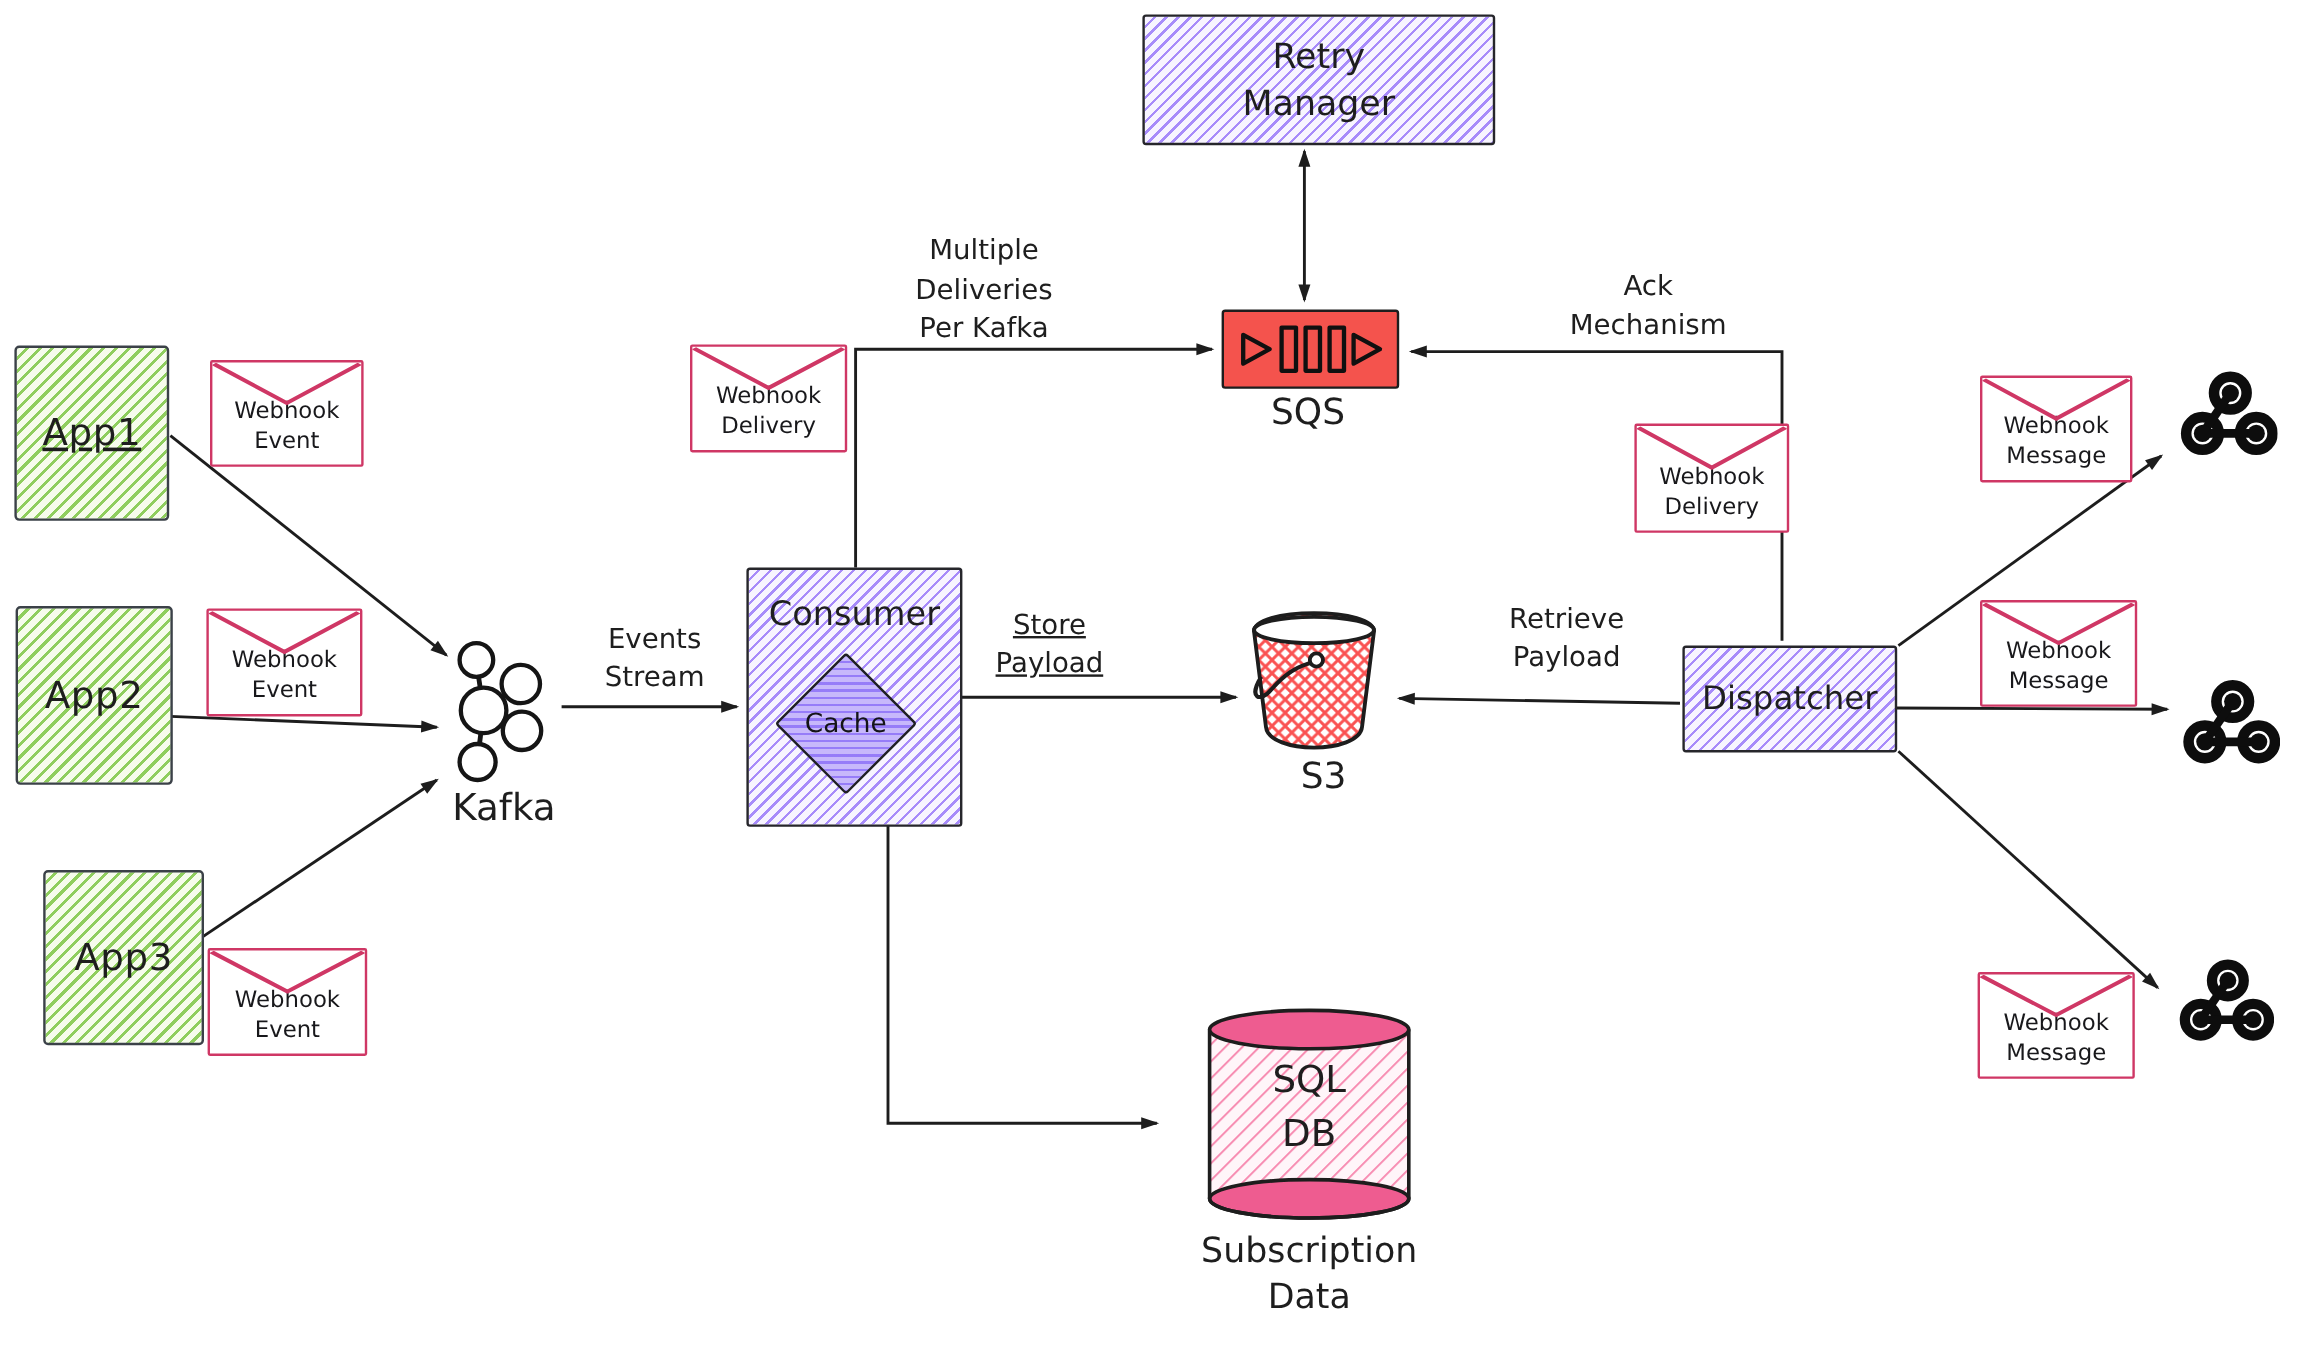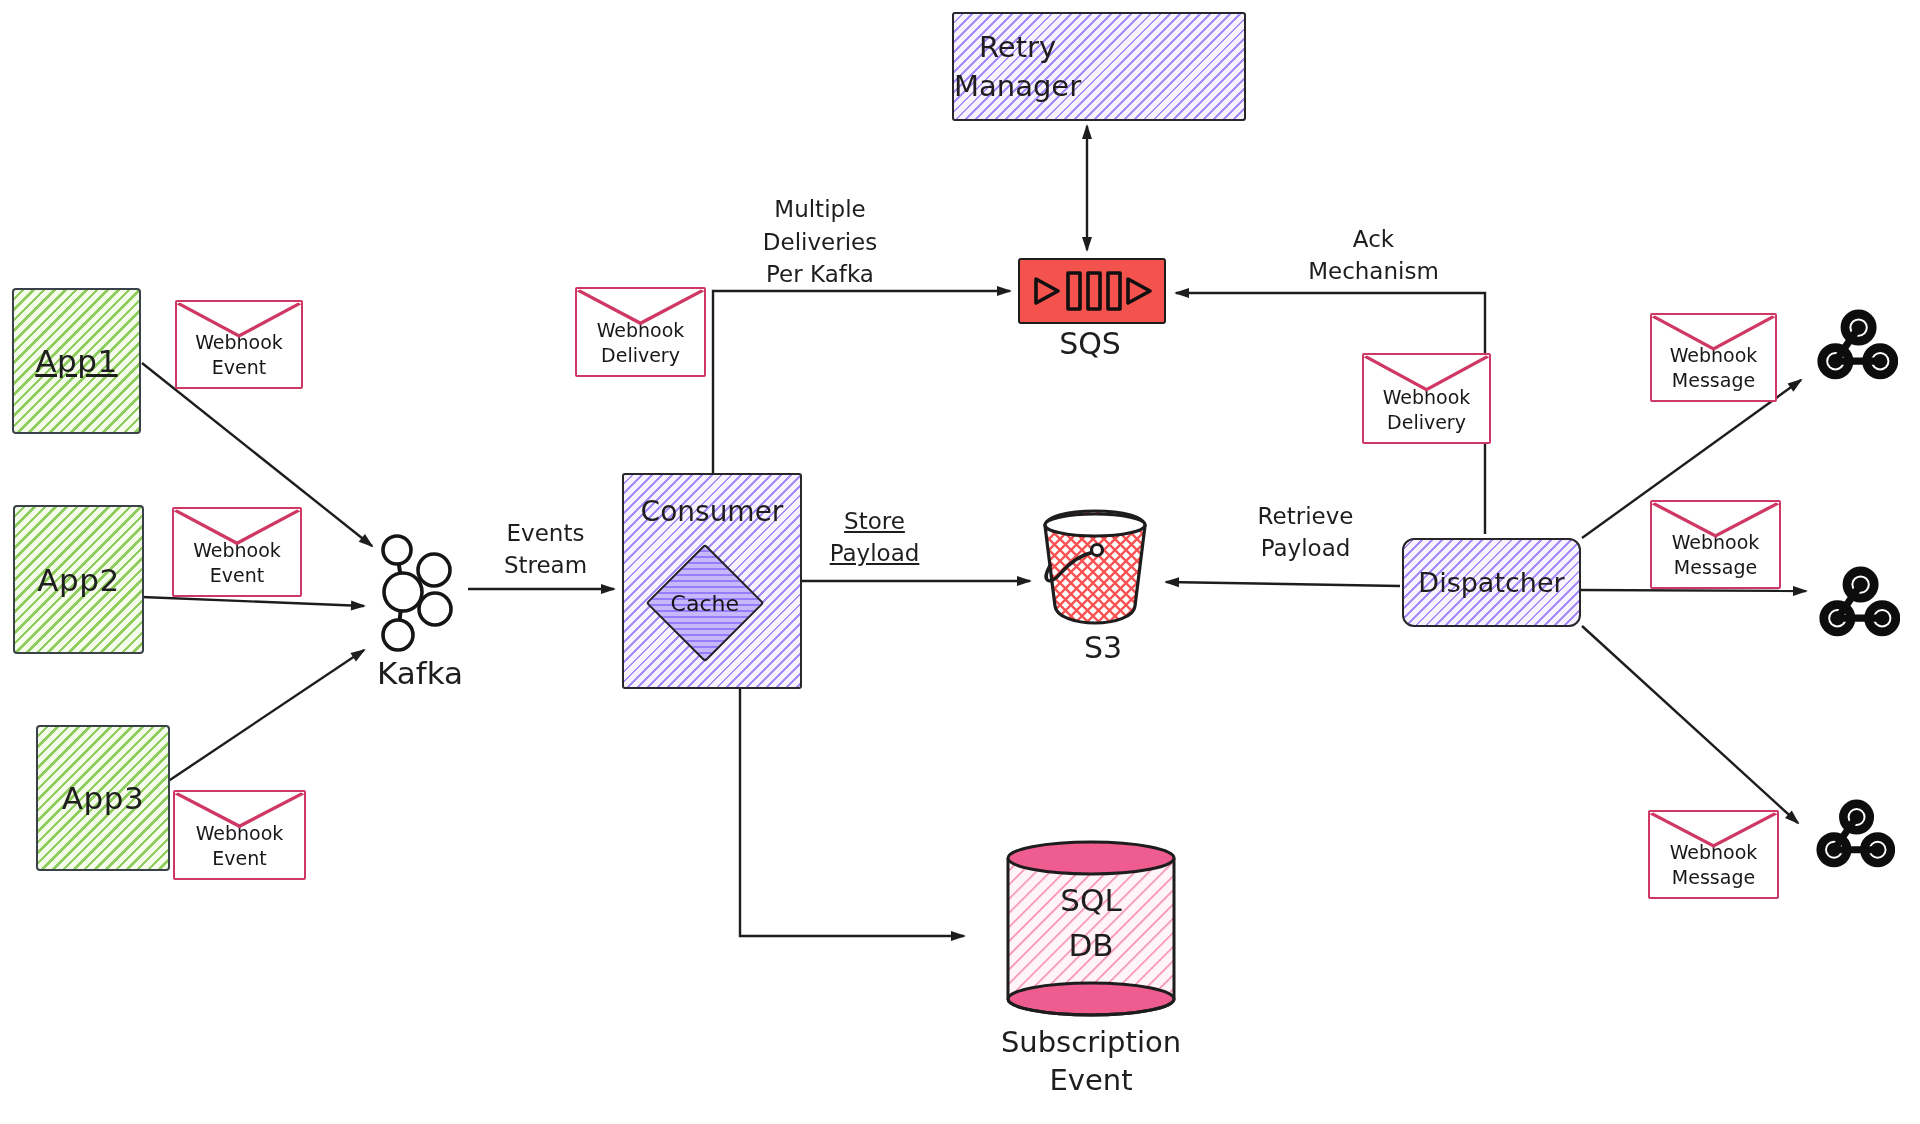--- a/index.html
+++ b/index.html
@@ -16,22 +16,22 @@
   .hatch-green{
     background:repeating-linear-gradient(135deg,rgba(148,199,96,0) 0 5px,var(--app_hatch,#8fce5e) 5px 7.5px),#f6fcec;
     border:2.5px solid #3b4148;border-radius:4px;
   }
   .hatch-purple{
     background:repeating-linear-gradient(135deg,rgba(151,117,250,0) 0 5px,var(--purple_hatch,#a78bfa) 5px 7px),#f7f4ff;
     border:2.5px solid #26262b;border-radius:3px;
   }
   .app-node{display:flex;align-items:center;justify-content:center;font-size:31px;letter-spacing:.5px;}
   .consumer-node{padding-top:20px;text-align:center;font-size:28px;}
-  .retry-node{display:flex;align-items:center;justify-content:flex-start;font-size:29px;line-height:1.32;white-space:pre-line;text-align:center;}
-  .dispatcher-node{display:flex;align-items:center;justify-content:center;font-size:27px;border-radius:12px;}
+  .retry-node{display:flex;align-items:center;justify-content:center;font-size:29px;line-height:1.32;white-space:pre-line;text-align:center;}
+  .dispatcher-node{display:flex;align-items:center;justify-content:center;font-size:27px;}
 
   .diamond{
     position:absolute;width:80px;height:80px;left:663px;top:561px;z-index:3;
     transform:rotate(45deg);
     background:repeating-linear-gradient(135deg,rgba(124,92,247,0) 0 4px,rgba(124,92,247,.65) 4px 6px),#c7b8fb;
     border:2.5px solid #1f1f24;border-radius:3px;
     display:flex;align-items:center;justify-content:center;
   }
   .diamond span{transform:rotate(-45deg);font-size:22px;color:#141417;}
 
@@ -221,21 +221,21 @@
       </defs>
       <path d="M8,22 L8,163 A83,16 0 0 0 174,163 L174,22" fill="url(#pinkhatch)" stroke="none"></path>
       <ellipse cx="91" cy="163" rx="83" ry="16" fill="#ee5c90" stroke="#1d1d1d" stroke-width="3"></ellipse>
       <path d="M8,22 L8,163 A83,16 0 0 0 174,163 L174,22" fill="none" stroke="#1d1d1d" stroke-width="3"></path>
       <ellipse cx="91" cy="22" rx="83" ry="16" fill="#ee5c90" stroke="#1d1d1d" stroke-width="3"></ellipse>
     </svg>
   </div>
   <div class="node-label" style="left:1016px;top:878px;width:150px;font-size:31px;line-height:1.45;z-index:3;">SQL
 DB</div>
   <div class="node-label" style="left:966px;top:1024px;width:250px;font-size:29px;line-height:1.3;">Subscription
-Event</div>
+Data</div>
 
   <div class="icon-block" style="left:1816px;top:306px;width:82px;height:76px;">
     <svg width="82" height="76" viewBox="0 0 100 95">
       <g stroke="#0d0d0d" stroke-width="11" fill="none">
         <circle cx="52" cy="27" r="17"></circle>
           <circle cx="23" cy="69" r="17"></circle>
           <circle cx="79" cy="69" r="17"></circle>
       </g>
       <g stroke="#0d0d0d" stroke-width="9">
         <line x1="52" y1="27" x2="23" y2="69"></line>

